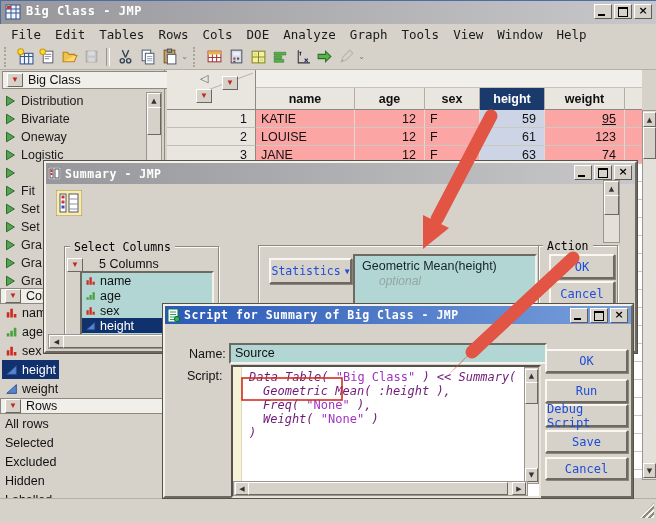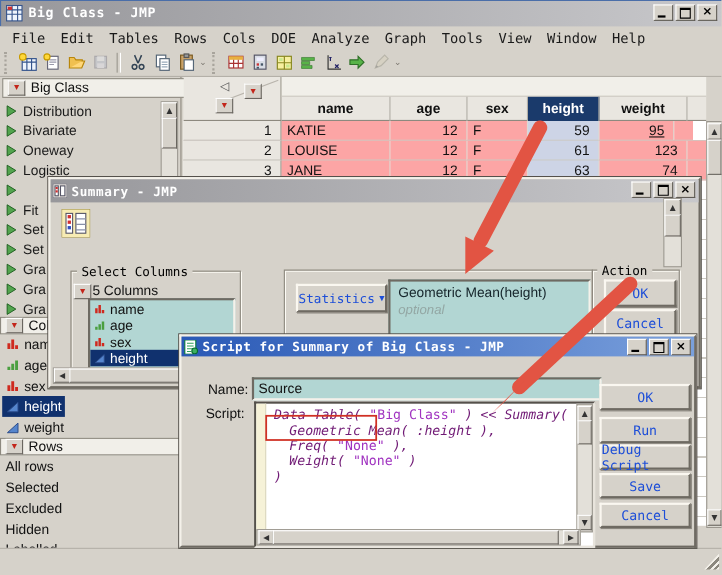--- a/index.html
+++ b/index.html
@@ -413,21 +413,21 @@
     <div class="hcell" style="width: 80px;">weight</div>
     <div class="hcell" style="width: 16px; border-right: none;"></div>
   </div>
 <div id="tbody">
     <div class="trow" style="top: 110px;">
       <div class="tcell numcell" style="width: 89px;">1</div>
       <div class="tcell al" style="width: 99px;">KATIE</div>
       <div class="tcell ar" style="width: 70px;">12</div>
       <div class="tcell al" style="width: 55px;">F</div>
       <div class="tcell ar hl" style="width: 65px;">59</div>
-      <div class="tcell ar" style="width: 68px; text-decoration: underline;">95</div>
+      <div class="tcell ar" style="width: 80px; text-decoration: underline;">95</div>
       <div class="tcell" style="width: 17px; border-right: none;"></div>
     </div>
     <div class="trow" style="top: 128px;">
       <div class="tcell numcell" style="width: 89px;">2</div>
       <div class="tcell al" style="width: 99px;">LOUISE</div>
       <div class="tcell ar" style="width: 70px;">12</div>
       <div class="tcell al" style="width: 55px;">F</div>
       <div class="tcell ar hl" style="width: 65px;">61</div>
       <div class="tcell ar" style="width: 80px;">123</div>
       <div class="tcell" style="width: 17px; border-right: none;"></div>
@@ -484,21 +484,21 @@
         <rect x="5.5" y="10.5" width="3" height="3" fill="#d03030"></rect>
         <rect x="5.5" y="15.5" width="3" height="3" fill="#3050c0"></rect>
         <rect x="13" y="4" width="9" height="18" fill="#fff" stroke="#556"></rect>
         <path d="M13 9h9M13 14h9M13 19h9" stroke="#8890a8"></path>
       </svg>
   </div>
 
   <div class="group" style="left:18px;top:83px;width:153px;height:100px;"></div>
   <div class="glabel" style="left:24px;top:77px;text-align:center;">Select Columns</div>
   <span class="rt abs" style="left:21px;top:95px;"></span>
-  <div class="abs" style="left:38px;top:94px;font-size:12.5px;">5 Columns</div>
+  <div class="abs" style="left:53px;top:94px;font-size:12.5px;">5 Columns</div>
   <div id="sumcols" class="listbox" style="left:34px;top:108px;width:130px;height:68px;">
       <div class="slitem">
         <div class="ic">
           <svg width="12" height="12" viewBox="0 0 16 16">
             <path d="M2 13V7h3v6zM6 13V3h3v10zM10 13V9h3v4z" fill="#cf2a1f"></path>
           </svg>
         </div>
         <div style="display: inline;">name</div>
       </div>
       <div class="slitem">
@@ -535,21 +535,21 @@
       </div>
     </div>
 
   <div class="group" style="left:212px;top:82px;width:279px;height:101px;"></div>
   <div class="btn3d" style="left:223px;top:95px;width:79px;height:22px;gap:4px;">
     <span style="font-size:11.5px;">Statistics</span>
     <span style="font-size:8px;">▼</span>
   </div>
   <div class="listbox" style="left:307px;top:91px;width:180px;height:77px;">
     <div style="padding:3px 0 0 7px;font-size:12.5px;color:#15242a;">Geometric Mean(height)</div>
-    <div style="padding:1px 0 0 7px;font-size:12px;font-style:italic;color:#93a7a4;">optional</div>
+    <div style="padding:1px 0 0 24px;font-size:12px;font-style:italic;color:#93a7a4;">optional</div>
   </div>
 
   <div class="group" style="left:492px;top:82px;width:78px;height:101px;"></div>
   <div class="glabel" style="left:497px;top:76px;">Action</div>
   <div id="sumbtns">
       <div class="btn3d" style="left: 503px; top: 91px; width: 62px; height: 21px;">OK</div>
       <div class="btn3d" style="left: 503px; top: 118px; width: 62px; height: 21px;">Cancel</div>
     </div>
 
   <div class="track" style="left:557px;top:17px;width:15px;height:61px;">

